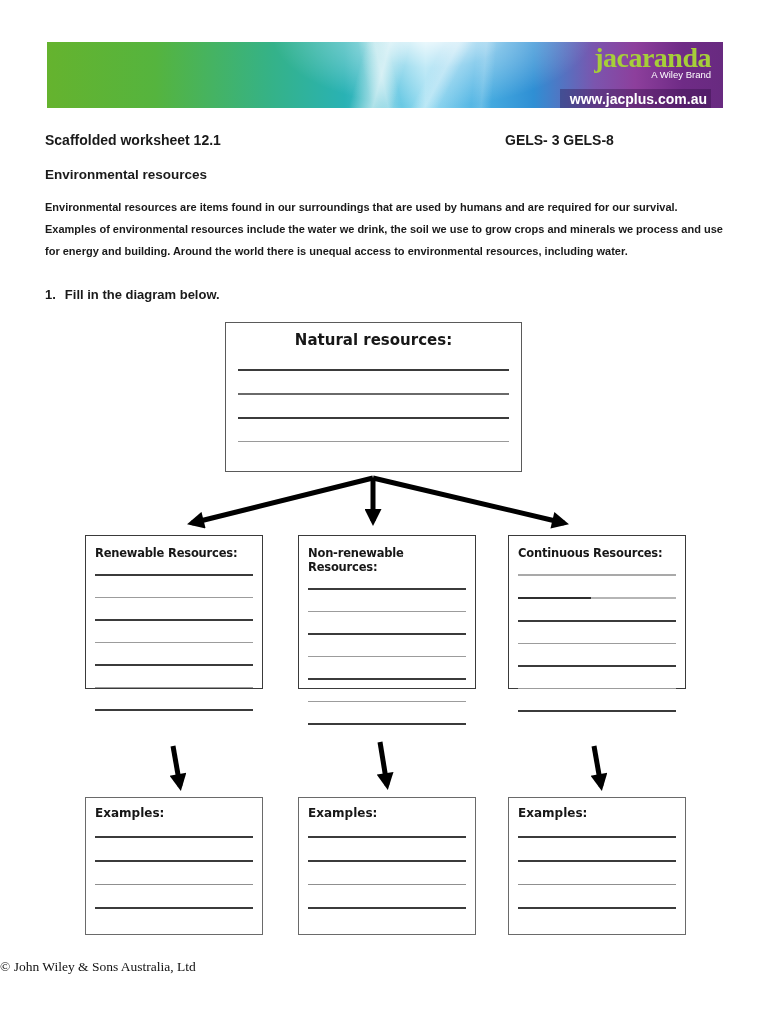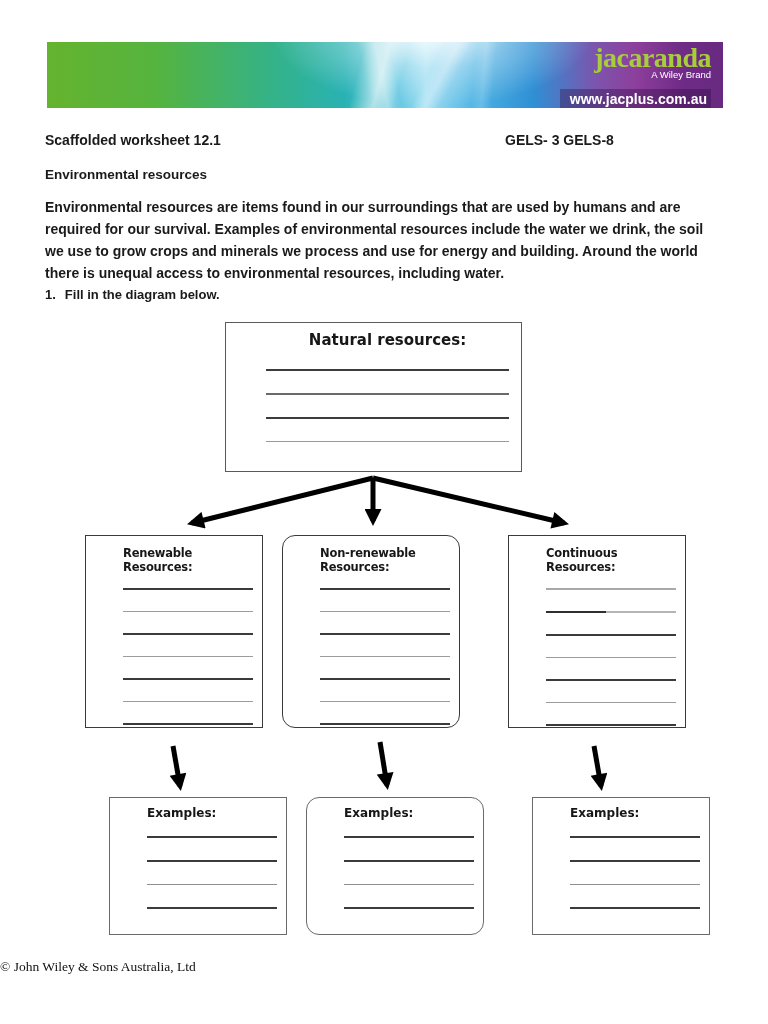--- a/index.html
+++ b/index.html
@@ -21,35 +21,35 @@
   .logo-text{font-family:Liberation Serif, serif;font-weight:bold;font-size:28px;line-height:22px;
     color:#a6ce39;letter-spacing:-0.5px;}
   .logo-tagline{font-size:9.5px;color:#ffffff;line-height:11px;}
   .logo-url{display:inline-block;margin-top:9px;font-size:14px;font-weight:bold;color:#ffffff;
     background:rgba(40,10,60,.35);padding:2px 4px 3px 10px;}
 
   
   .header-row{position:absolute;left:45px;top:132px;width:678px;font-size:14px;font-weight:bold;}
   .header-code{position:absolute;left:460px;top:0;}
   .heading{position:absolute;left:45px;top:167px;font-size:13.5px;font-weight:bold;}
-  .para{position:absolute;left:45px;top:196px;width:680px;font-size:14px;font-weight:bold;
+  .para{position:absolute;left:45px;top:196px;width:680px;font-size:11px;font-weight:bold;
     line-height:22px;}
   .question{position:absolute;left:45px;top:287px;font-size:13px;font-weight:bold;}
   .question .qnum{margin-right:9px;}
   .footer{position:absolute;left:0;top:959px;width:768px;text-align:left;
     font-family:"Liberation Serif",serif;font-size:13.5px;color:#111;}
 
   
-  .box{position:absolute;background:#fff;box-sizing:border-box;padding-left:28px;}
+  .box{position:absolute;background:#fff;box-sizing:border-box;}
   .nat-box{left:225px;top:322px;width:297px;height:150px;border:1px solid #5a5a5a;}
   .nat-box .box-title{text-align:center;padding-top:8px;font-size:15px;}
   .box-title{font-family:"DejaVu Sans",sans-serif;font-weight:bold;color:#171717;}
-  .cat-box{top:535px;width:178px;height:193px;border:1.5px solid #3a3a3a;}
-  .ex-box{top:797px;width:178px;height:138px;border:1.5px solid #6a6a6a;margin-left:24px;}
-  .col1{left:85px;} .col2{left:282px;border-radius:13px;} .col3{left:508px;}
+  .cat-box{top:535px;width:178px;height:154px;border:1.5px solid #3a3a3a;}
+  .ex-box{top:797px;width:178px;height:138px;border:1.5px solid #6a6a6a;}
+  .col1{left:85px;} .col2{left:298px;} .col3{left:508px;}
   .cat-box .box-title{padding:10px 8px 0 9px;font-size:11.5px;letter-spacing:-0.2px;}
   .ex-box .box-title{padding:8px 8px 0 9px;font-size:12px;}
 
   
   .wline{height:2px;background:#3b3b3b;}
   .nat-lines{margin-top:20px;padding:0 12px;}
   .nat-lines .wline{margin-bottom:22px;}
   .nat-lines .wline:nth-child(2){background:#6a6a6a;}
   .nat-lines .wline:nth-child(4){height:1px;background:#9a9a9a;}
   .cat-lines{margin-top:14px;padding:0 9px;}

